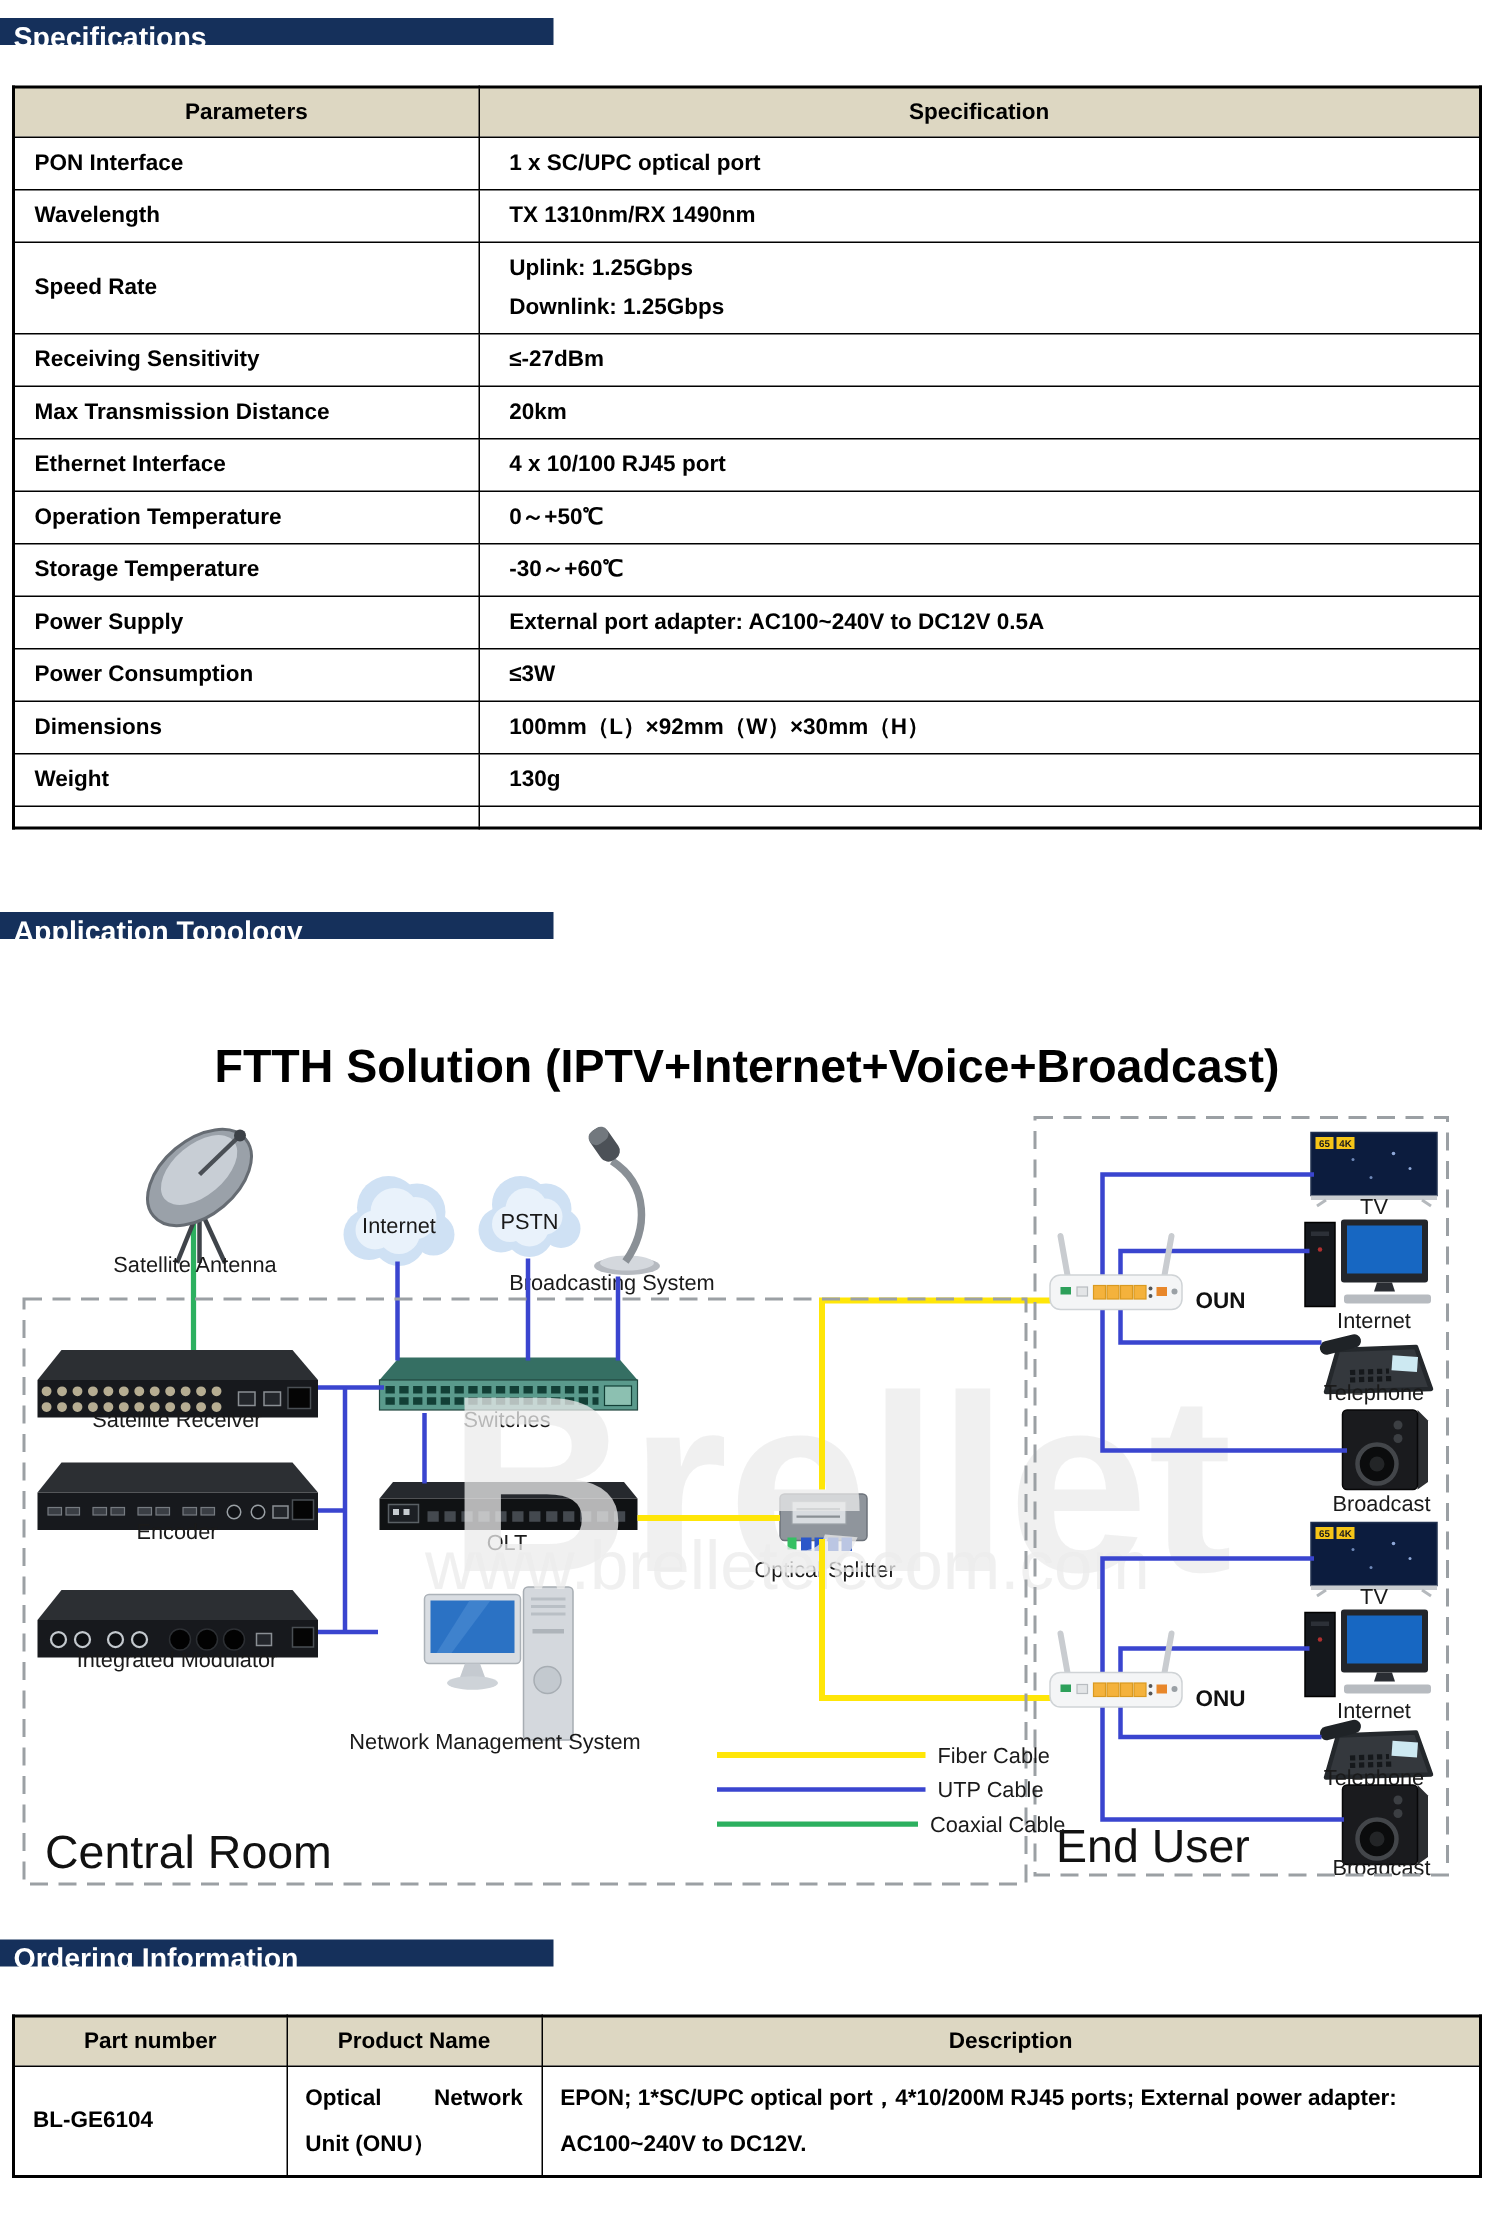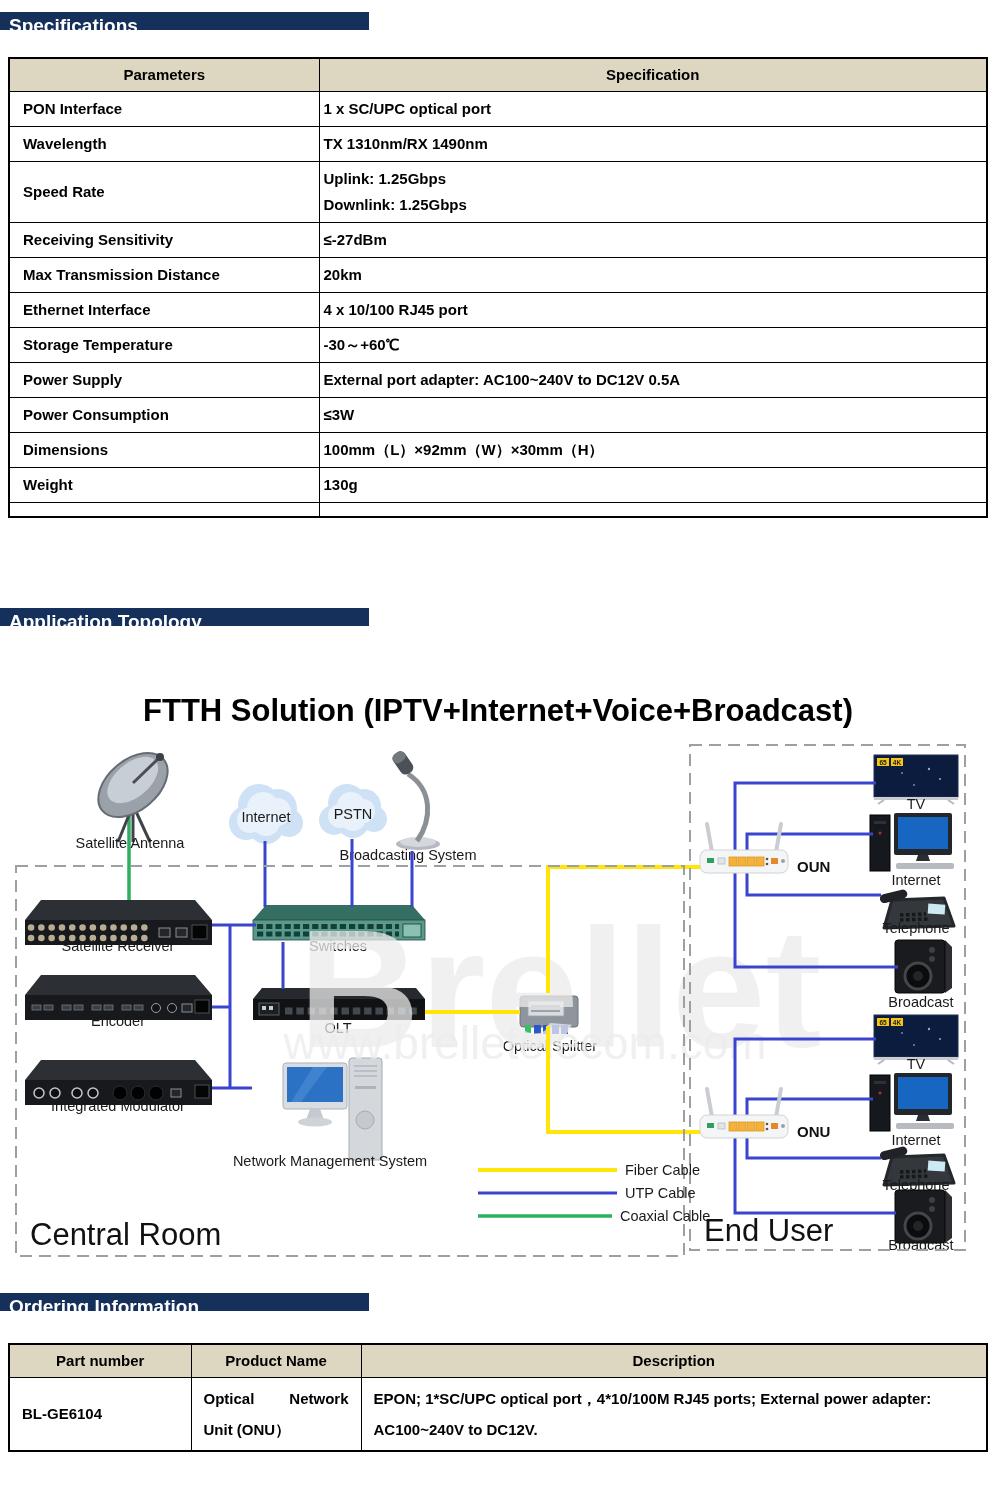--- a/index.html
+++ b/index.html
@@ -7,21 +7,21 @@
   body{width:997px;height:1493px;position:relative;overflow:hidden;font-family:"Liberation Sans",sans-serif}
   .banner{position:absolute;left:0;width:369px;height:18px;background:var(--banner_bg,#15305b);color:#fff;
           font-size:19px;font-weight:bold;line-height:28px;padding-left:9px}
   #spec-banner{top:12px}
   #topo-banner{top:608px}
   #order-banner{top:1293px}
   table.doc{position:absolute;left:8px;width:980px;border-collapse:collapse;border:2px solid #000;background:#fff}
   .doc th,.doc td{border:1px solid #000;color:#000;font-size:15px;font-weight:bold}
   .doc th{background:var(--table_header_bg,#ddd7c2);height:33px;text-align:center;padding:4px 16px}
   #spec-table{top:57px}
-  #spec-table td{height:32px;padding:4px 4px;vertical-align:middle;white-space:pre-line;line-height:26px}
+  #spec-table td{height:32px;padding:4px 20px;vertical-align:middle;white-space:pre-line;line-height:26px}
   #spec-table td.param{width:310px;padding-left:13px}
   #spec-table tr:last-child td{height:15px;padding-top:0;padding-bottom:0}
   #order-table{top:1343px}
   #order-table .c1{width:182px}
   #order-table .c2{width:170px}
   #order-table td{padding:5px 12px;vertical-align:middle}
   #order-table td.pname{line-height:31px;text-align:justify}
   #order-table td.desc{line-height:31px}
   #topology{position:absolute;left:0;top:655px;width:997px;height:638px}
   svg text{font-family:"Liberation Sans",sans-serif}
@@ -76,20 +76,24 @@
       <tr>
         <td class="param">Max Transmission Distance</td>
         <td class="value">20km</td>
       </tr>
 
       <tr>
         <td class="param">Ethernet Interface</td>
         <td class="value">4 x 10/100 RJ45 port</td>
       </tr>
 
+      <tr>
+        <td class="param">Operation Temperature</td>
+        <td class="value">0～+50℃</td>
+      </tr>
 
       <tr>
         <td class="param">Storage Temperature</td>
         <td class="value">-30～+60℃</td>
       </tr>
 
 
       <tr>
         <td class="param">Power Supply</td>
         <td class="value">External port adapter: AC100~240V to DC12V 0.5A</td>
@@ -452,16 +456,16 @@
     <tr>
       <th class="c1">Part number</th>
       <th class="c2">Product Name</th>
       <th>Description</th>
     </tr>
   </thead>
   <tbody>
     <tr>
       <td>BL-GE6104</td>
       <td class="pname">Optical Network Unit (ONU）</td>
-      <td class="desc">EPON; 1*SC/UPC optical port，4*10/100M RJ45 ports; External power adapter: AC100~240V to DC12V.</td>
+      <td class="desc">EPON; 1*SC/UPC optical port，4*10/200M RJ45 ports; External power adapter: AC100~240V to DC12V.</td>
     </tr>
   </tbody>
 </table>
 
 </body></html>

